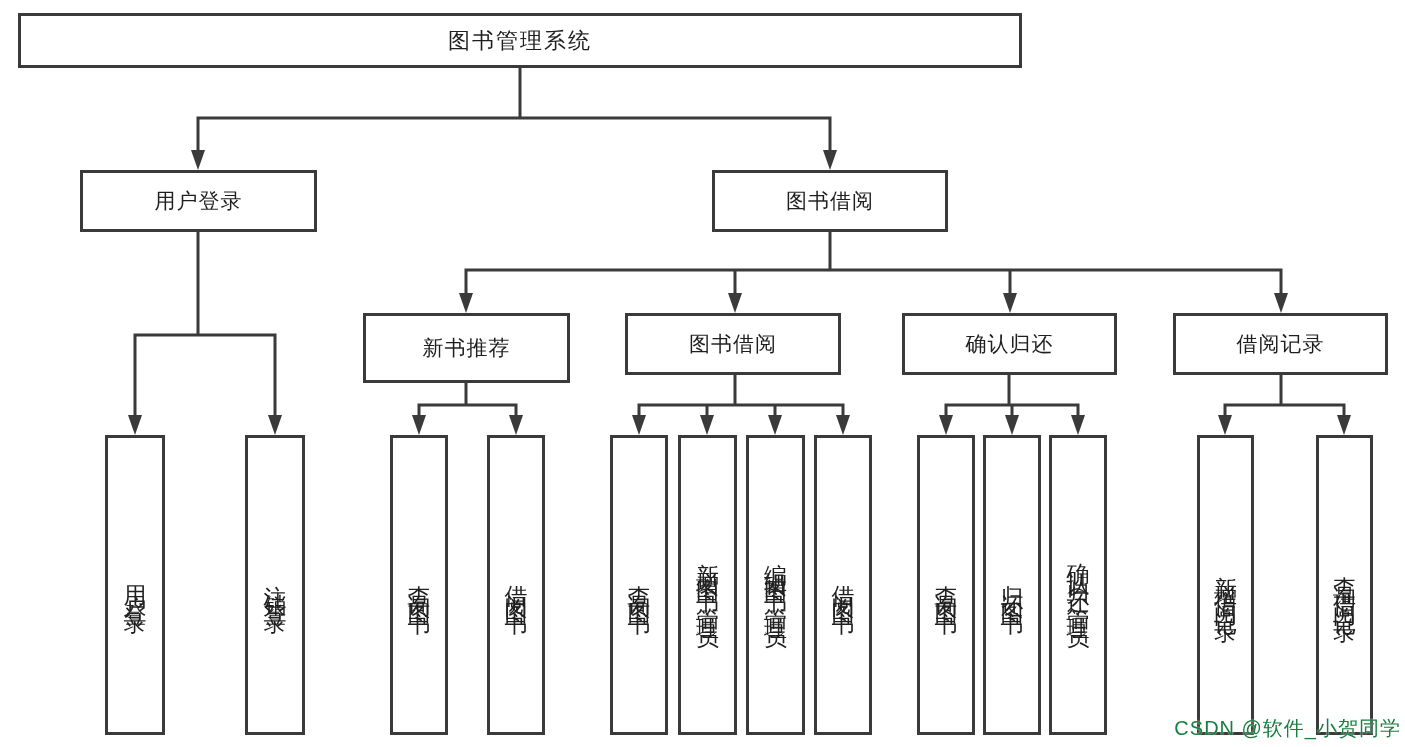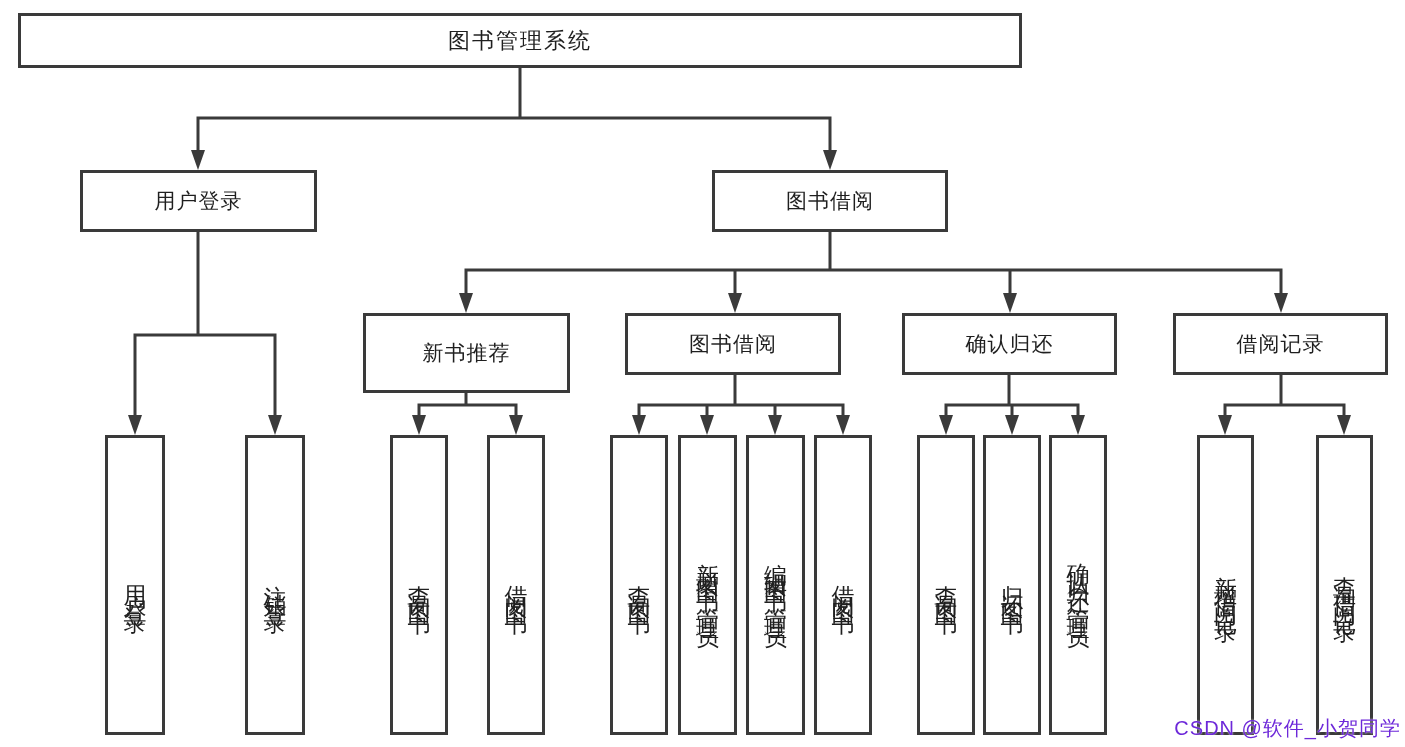--- a/index.html
+++ b/index.html
@@ -47,21 +47,21 @@
     font-size: 23px;
     letter-spacing: 9px;
     line-height: 1;
   }
   .watermark {
     position: absolute;
     right: 4px;
     top: 715px;
     z-index: 5;
     font-size: 20px;
-    color: #6d28d9;
+    color: #15803d;
     text-shadow: 0 0 2px #ffffff;
     letter-spacing: 1px;
     white-space: nowrap;
   }
 </style>
 </head>
 <body>
 
 <div class="canvas">
 
@@ -108,21 +108,21 @@
     <span>图书管理系统</span>
   </div>
 
   <div class="node h" style="left:80px;top:170px;width:237px;height:62px">
     <span>用户登录</span>
   </div>
   <div class="node h" style="left:712px;top:170px;width:236px;height:62px">
     <span>图书借阅</span>
   </div>
 
-  <div class="node h" style="left:363px;top:313px;width:207px;height:80px">
+  <div class="node h" style="left:363px;top:313px;width:207px;height:70px">
     <span>新书推荐</span>
   </div>
   <div class="node h" style="left:625px;top:313px;width:216px;height:62px">
     <span>图书借阅</span>
   </div>
   <div class="node h" style="left:902px;top:313px;width:215px;height:62px">
     <span>确认归还</span>
   </div>
   <div class="node h" style="left:1173px;top:313px;width:215px;height:62px">
     <span>借阅记录</span>

